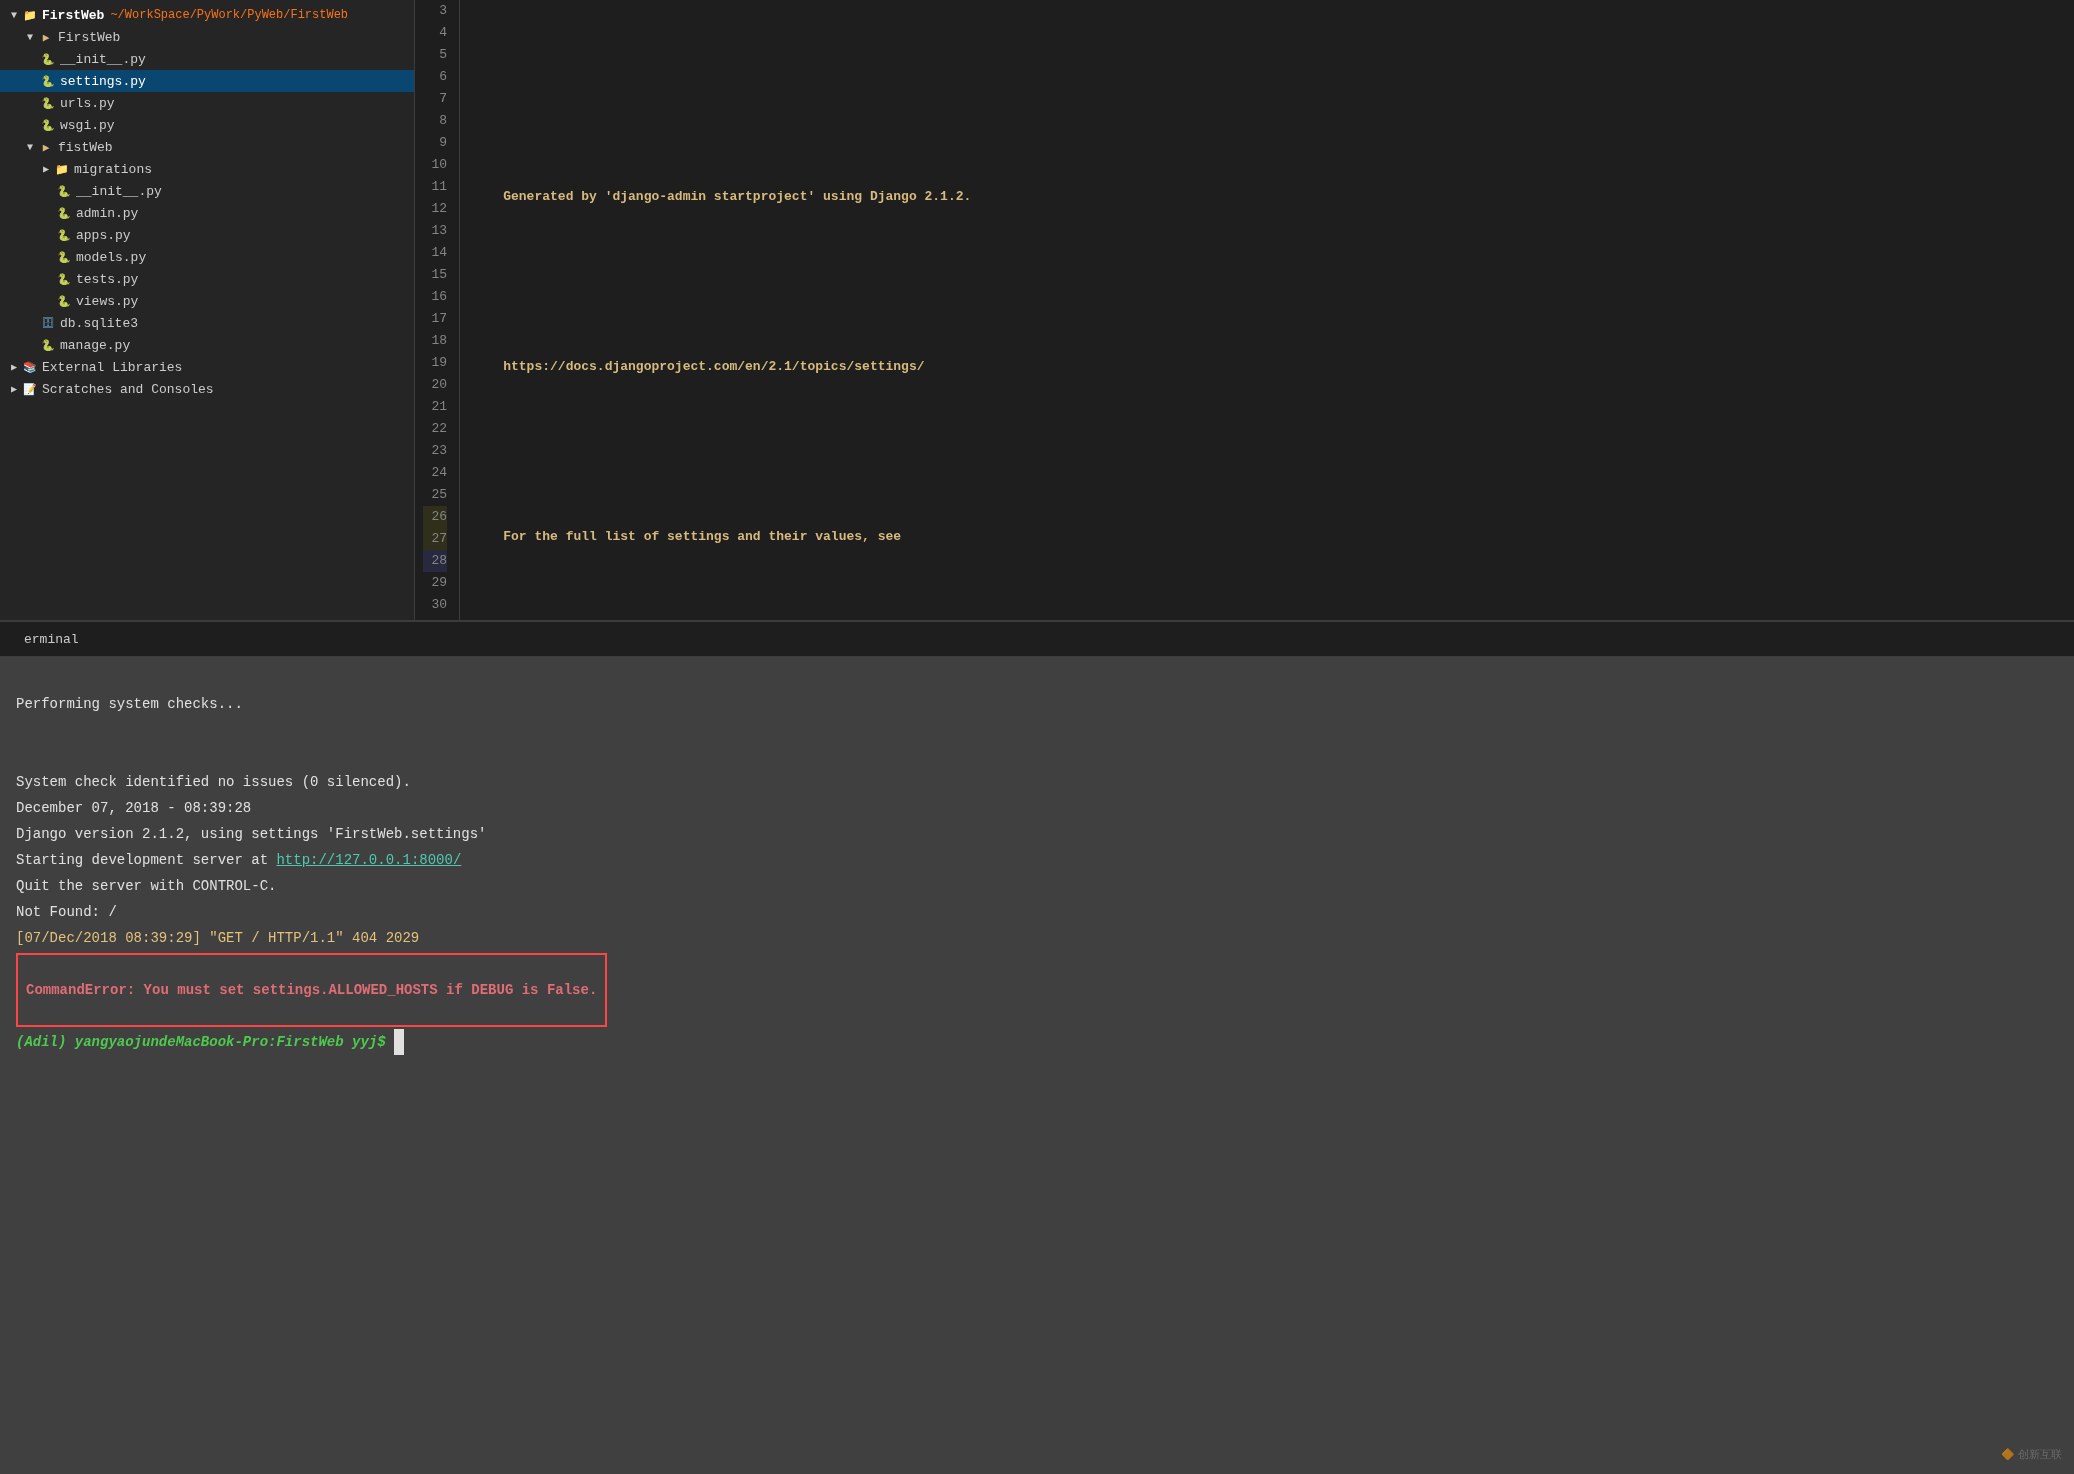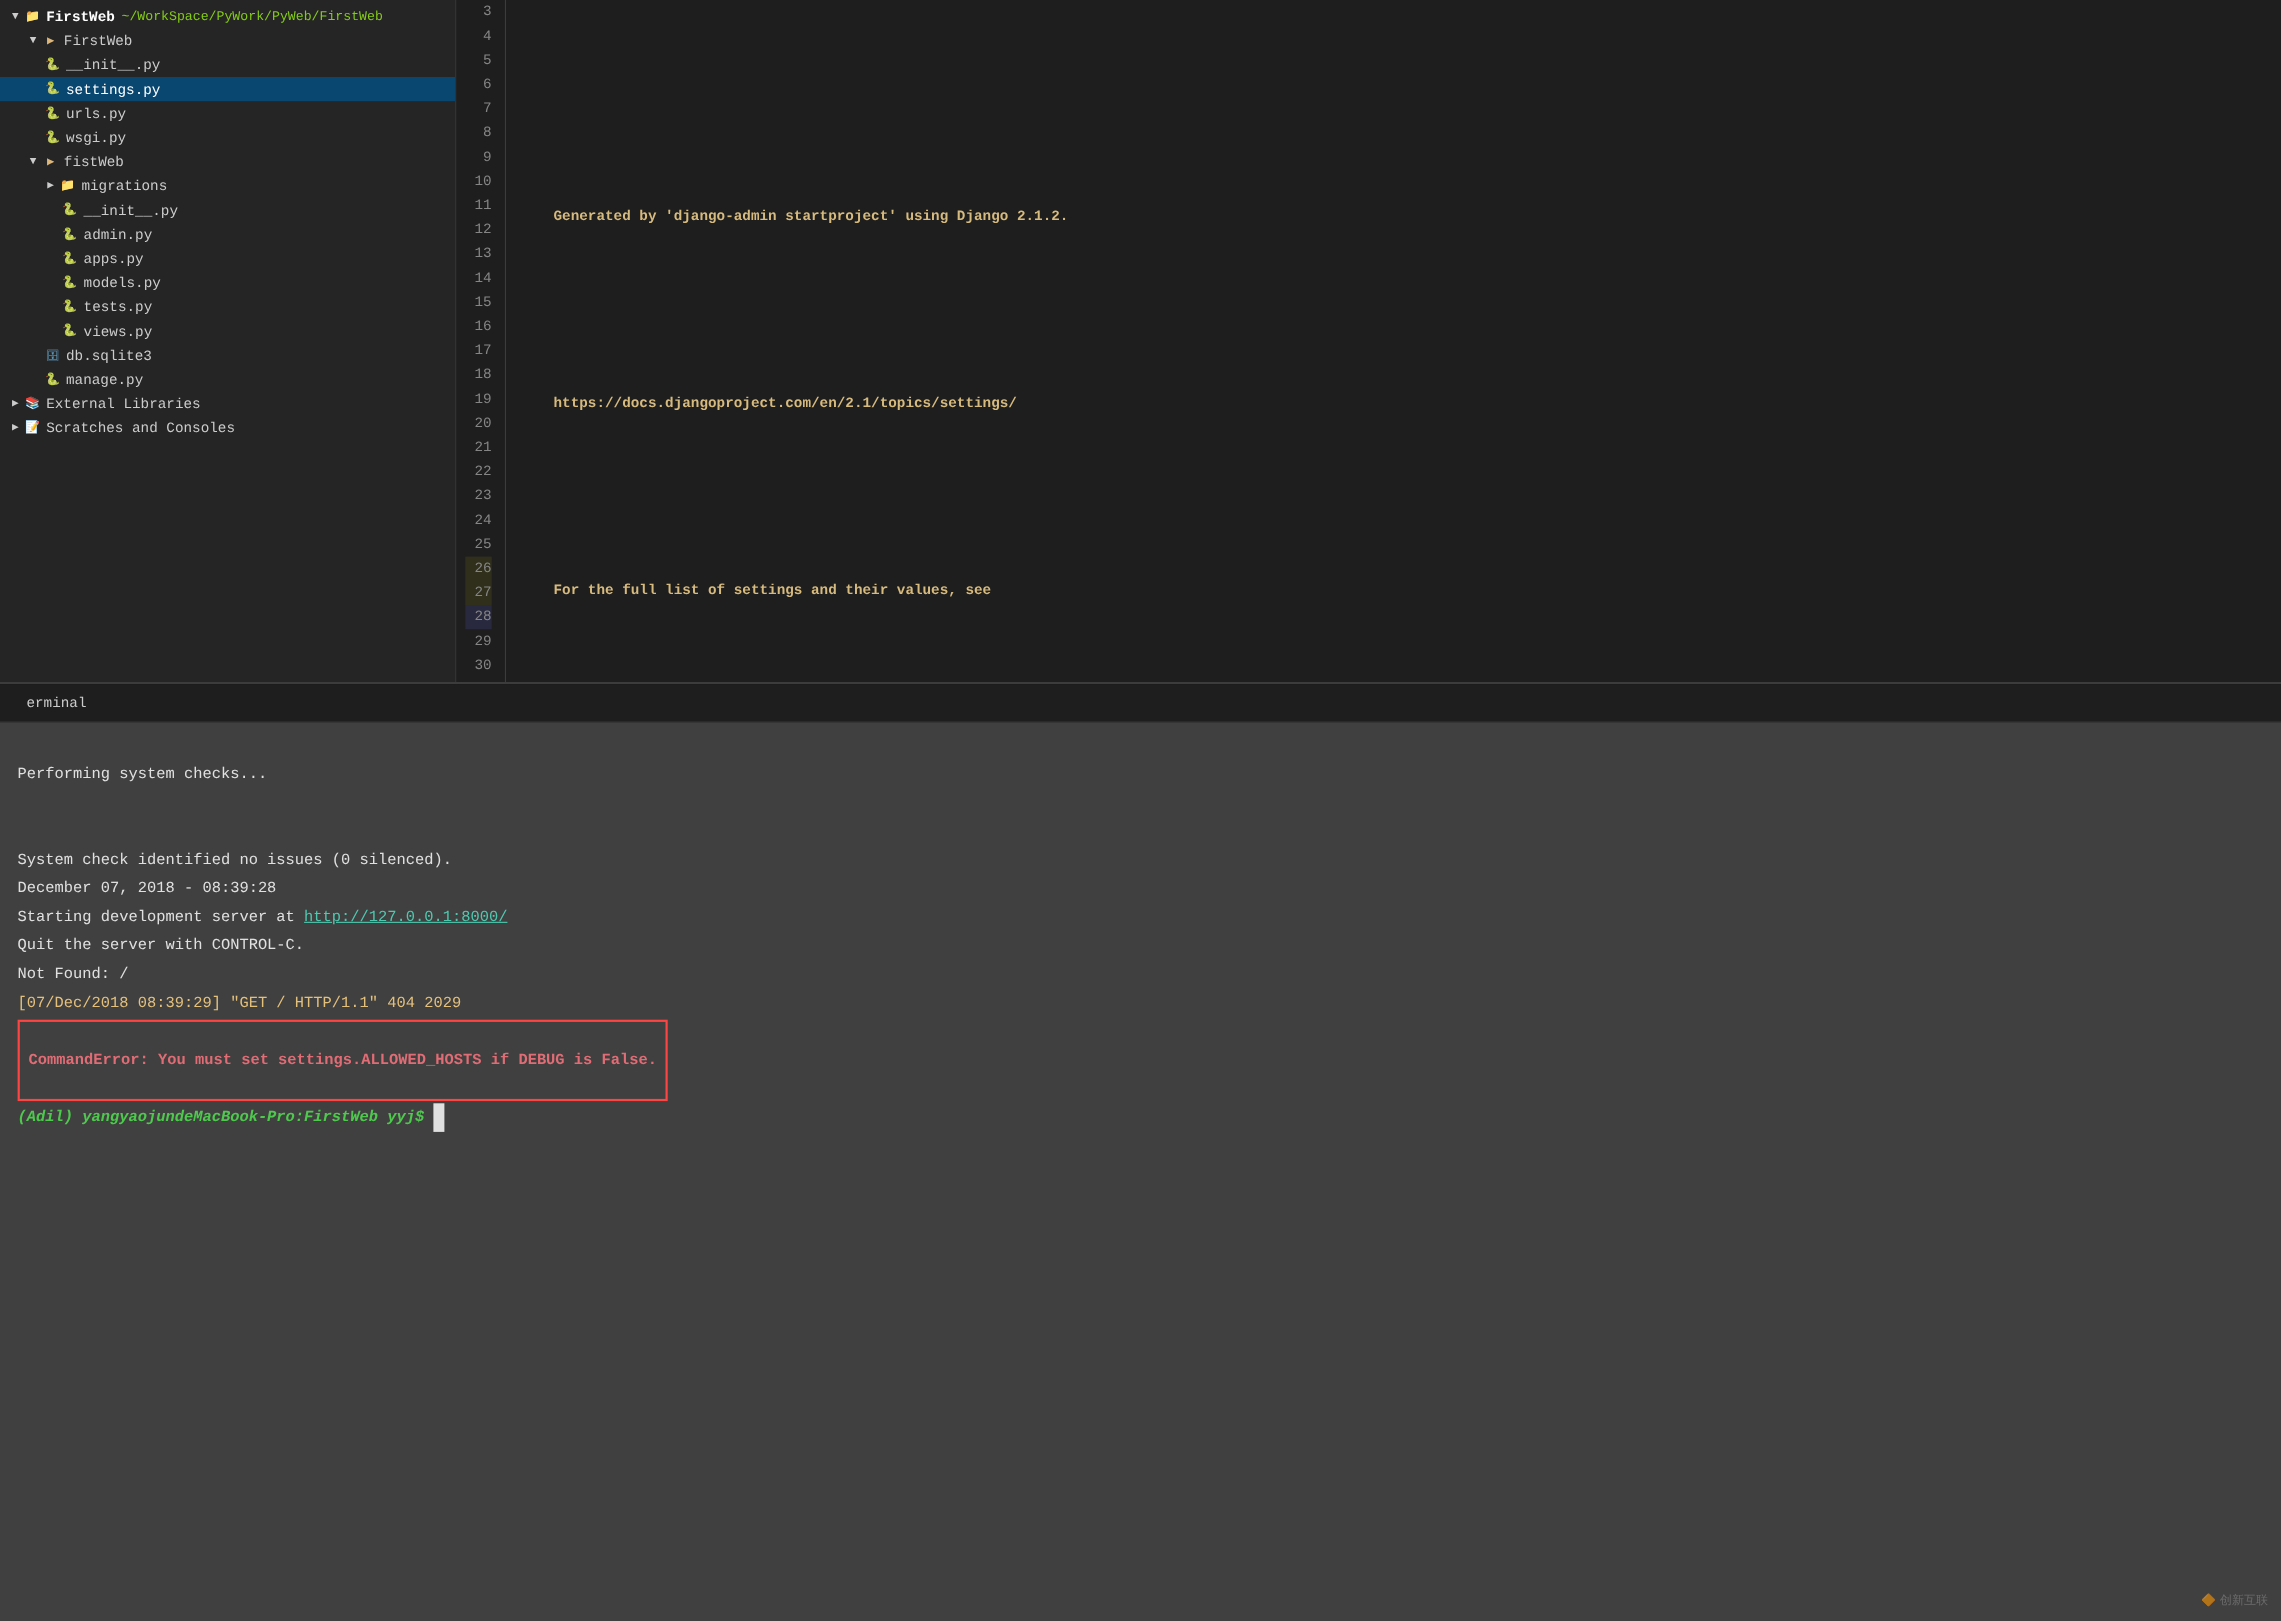--- a/index.html
+++ b/index.html
@@ -187,21 +187,21 @@
 <body>
 
 <div class="main-area">
 
   <div class="sidebar">
 
     <div class="sidebar-item indent-1">
       <span class="tree-arrow">▼</span>
       <span class="sidebar-icon root-icon">📁</span>
       <span style="color:#fff; font-weight:bold;">FirstWeb</span>
-      <span style="color:#84cc16; margin-left:6px; font-size:12px;">~/WorkSpace/PyWork/PyWeb/FirstWeb</span>
+      <span style="color:#f97316; margin-left:6px; font-size:12px;">~/WorkSpace/PyWork/PyWeb/FirstWeb</span>
     </div>
 
     <div class="sidebar-item indent-2">
       <span class="tree-arrow">▼</span>
       <span class="sidebar-icon folder-icon">▶</span>
       <span>FirstWeb</span>
     </div>
 
     <div class="sidebar-item indent-3">
       <span class="sidebar-icon file-icon-py">🐍</span>
@@ -356,20 +356,21 @@
   <div class="terminal-tab-bar">
     <span class="terminal-tab">erminal</span>
   </div>
   <div class="terminal-content">
     <span class="terminal-line">&nbsp;</span>
     <span class="terminal-line term-white">Performing system checks...</span>
     <span class="terminal-line">&nbsp;</span>
     <span class="terminal-line">&nbsp;</span>
     <span class="terminal-line term-white">System check identified no issues (0 silenced).</span>
     <span class="terminal-line term-white">December 07, 2018 - 08:39:28</span>
+    <span class="terminal-line term-white">Django version 2.1.2, using settings 'FirstWeb.settings'</span>
     <span class="terminal-line term-white">Starting development server at <span class="term-link">http://127.0.0.1:8000/</span></span>
     <span class="terminal-line term-white">Quit the server with CONTROL-C.</span>
     <span class="terminal-line term-white">Not Found: /</span>
     <span class="terminal-line" style="color:#e5c07b;">[07/Dec/2018 08:39:29] "GET / HTTP/1.1" 404 2029</span>
     <div style="border:2px solid #ff4444; display:inline-block; padding:22px 8px; margin:2px 0;">
       <span class="term-red term-bold">CommandError: You must set settings.ALLOWED_HOSTS if DEBUG is False.</span>
     </div>
     <br>
     <span class="terminal-line">
       <span style="color:#4ec94e; font-weight:bold;font-style:italic;">(Adil) yangyaojundeMacBook-Pro:FirstWeb yyj$</span>

